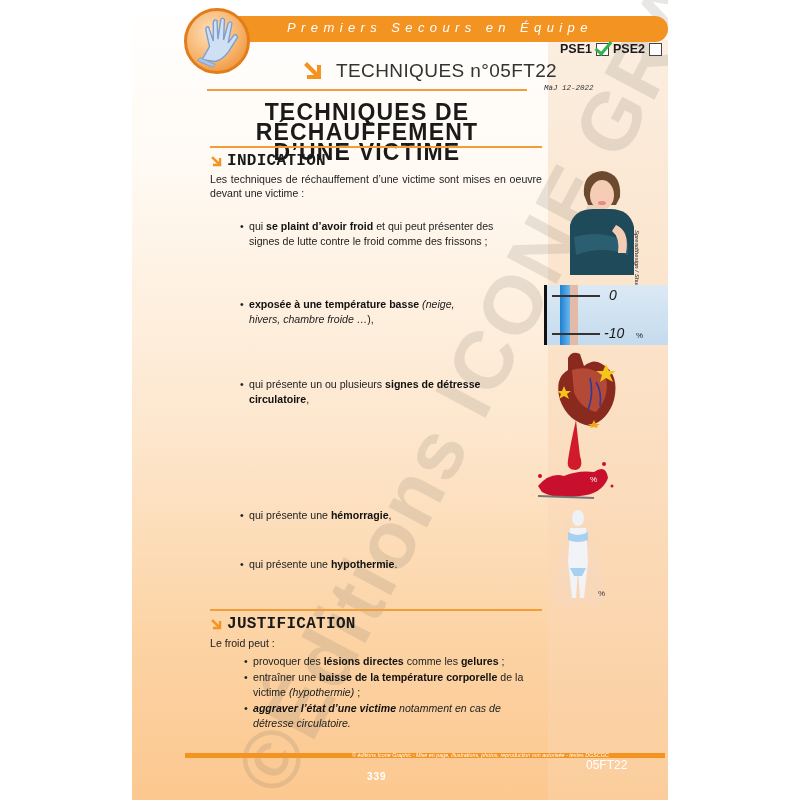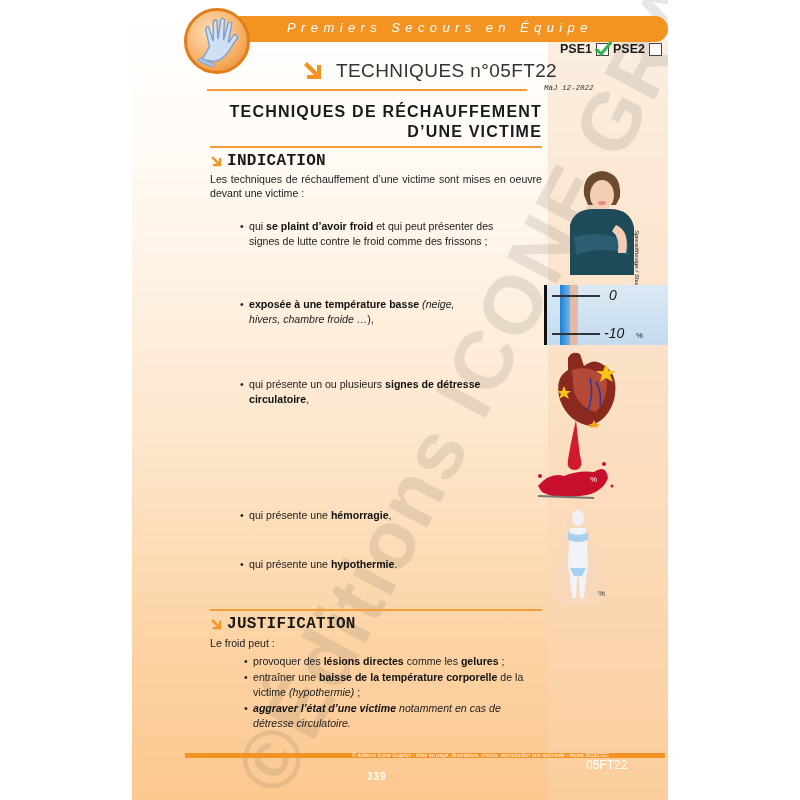--- a/index.html
+++ b/index.html
@@ -45,22 +45,22 @@
 
   .technique {
     position: absolute; left: 170px; top: 60px; font-size: 19px; color: #333;
     display: flex; align-items: center; gap: 12px; letter-spacing: 0.4px; white-space: nowrap;
   }
   .arrow-big { width: 22px; height: 22px; }
   .tech-rule { position: absolute; left: 75px; top: 89px; width: 320px; height: 2px; background: #f39c38; }
   .maj { position: absolute; left: 412px; top: 84px; font-size: 7.5px; font-style: italic; color: #333; font-family: Liberation Mono, monospace; }
 
   .doc-title {
-    position: absolute; left: 60px; top: 102px; width: 350px; text-align: right;
-    font-size: 16px; font-weight: bold; letter-spacing: 1.2px; line-height: 20px; color: #1a1a1a;
+    position: absolute; left: 60px; top: 102px; width: 350px; text-align: center;
+    font-size: 23px; font-weight: bold; letter-spacing: 1.2px; line-height: 20px; color: #1a1a1a;
   }
   .title-rule { position: absolute; left: 78px; top: 146px; width: 332px; height: 2px; background: #f39c38; }
 
   .section-head {
     position: absolute; font-size: 16px; font-weight: bold; display: flex; align-items: center; gap: 4px; letter-spacing: 0.3px; font-family: Liberation Mono, monospace;
   }
   .arrow-sm { width: 13px; height: 13px; }
 
   .para { position: absolute; font-size: 10.6px; line-height: 14px; color: #222; }
   .bullet { position: absolute; font-size: 10.6px; line-height: 15px; color: #222; padding-left: 9px; }

